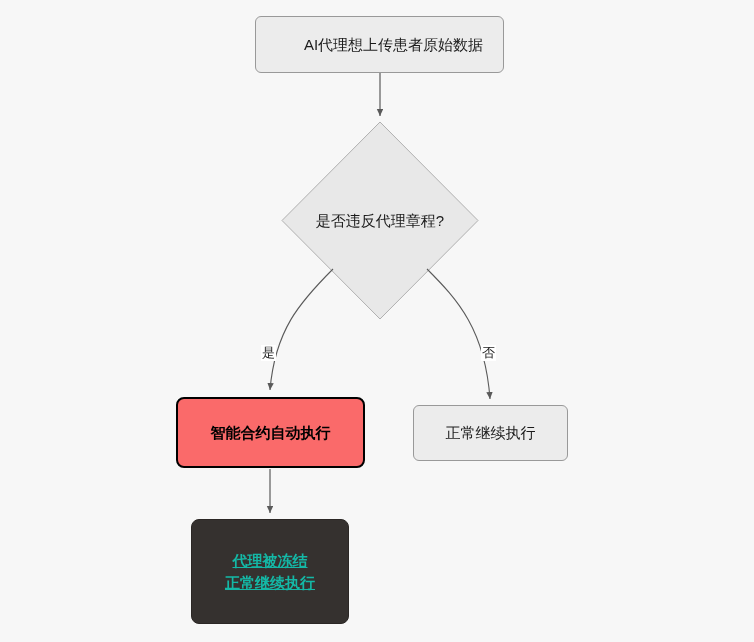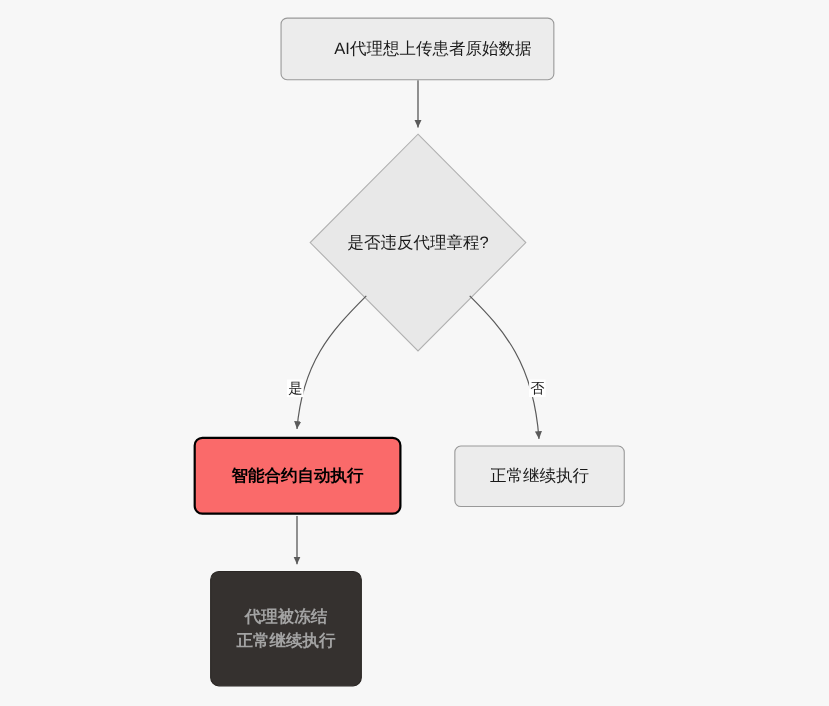--- a/index.html
+++ b/index.html
@@ -89,28 +89,29 @@
   #node-continue {
     left: 413px;
     top: 405px;
     width: 155px;
     height: 56px;
   }
   
   #node-result {
     left: 191px;
     top: 519px;
-    width: 138px;
+    width: 158px;
     height: 105px;
     background: #35312f;
     border: 1px solid #2b2725;
     border-radius: 8px;
-    color: #a3a3a3;
+    color: #14b8a6;
     font-size: 15px;
     font-weight: bold;
+    text-decoration: underline;
   }
   #node-result .rline {
     display: block;
   }
   
   .edge-label {
     position: absolute;
     background: #ffffff;
     color: #1a1a1a;
     font-size: 13px;

